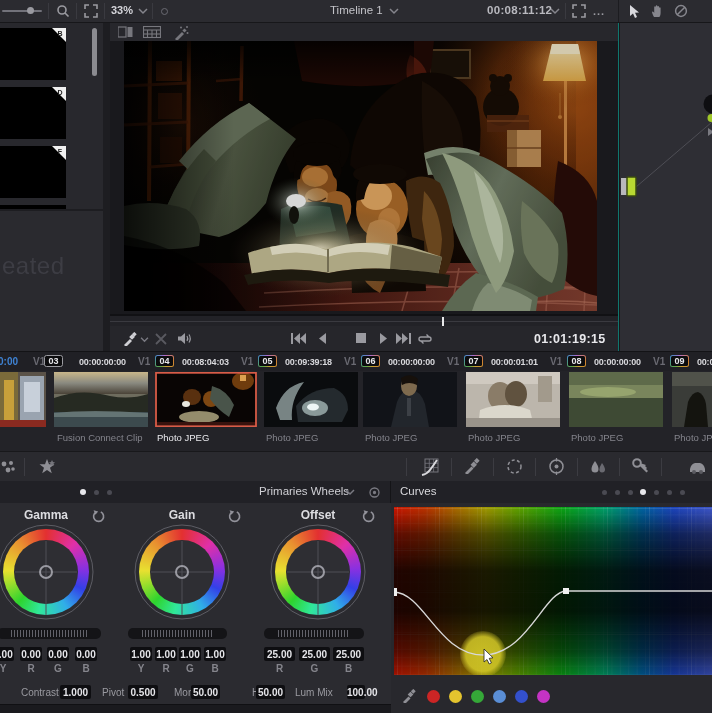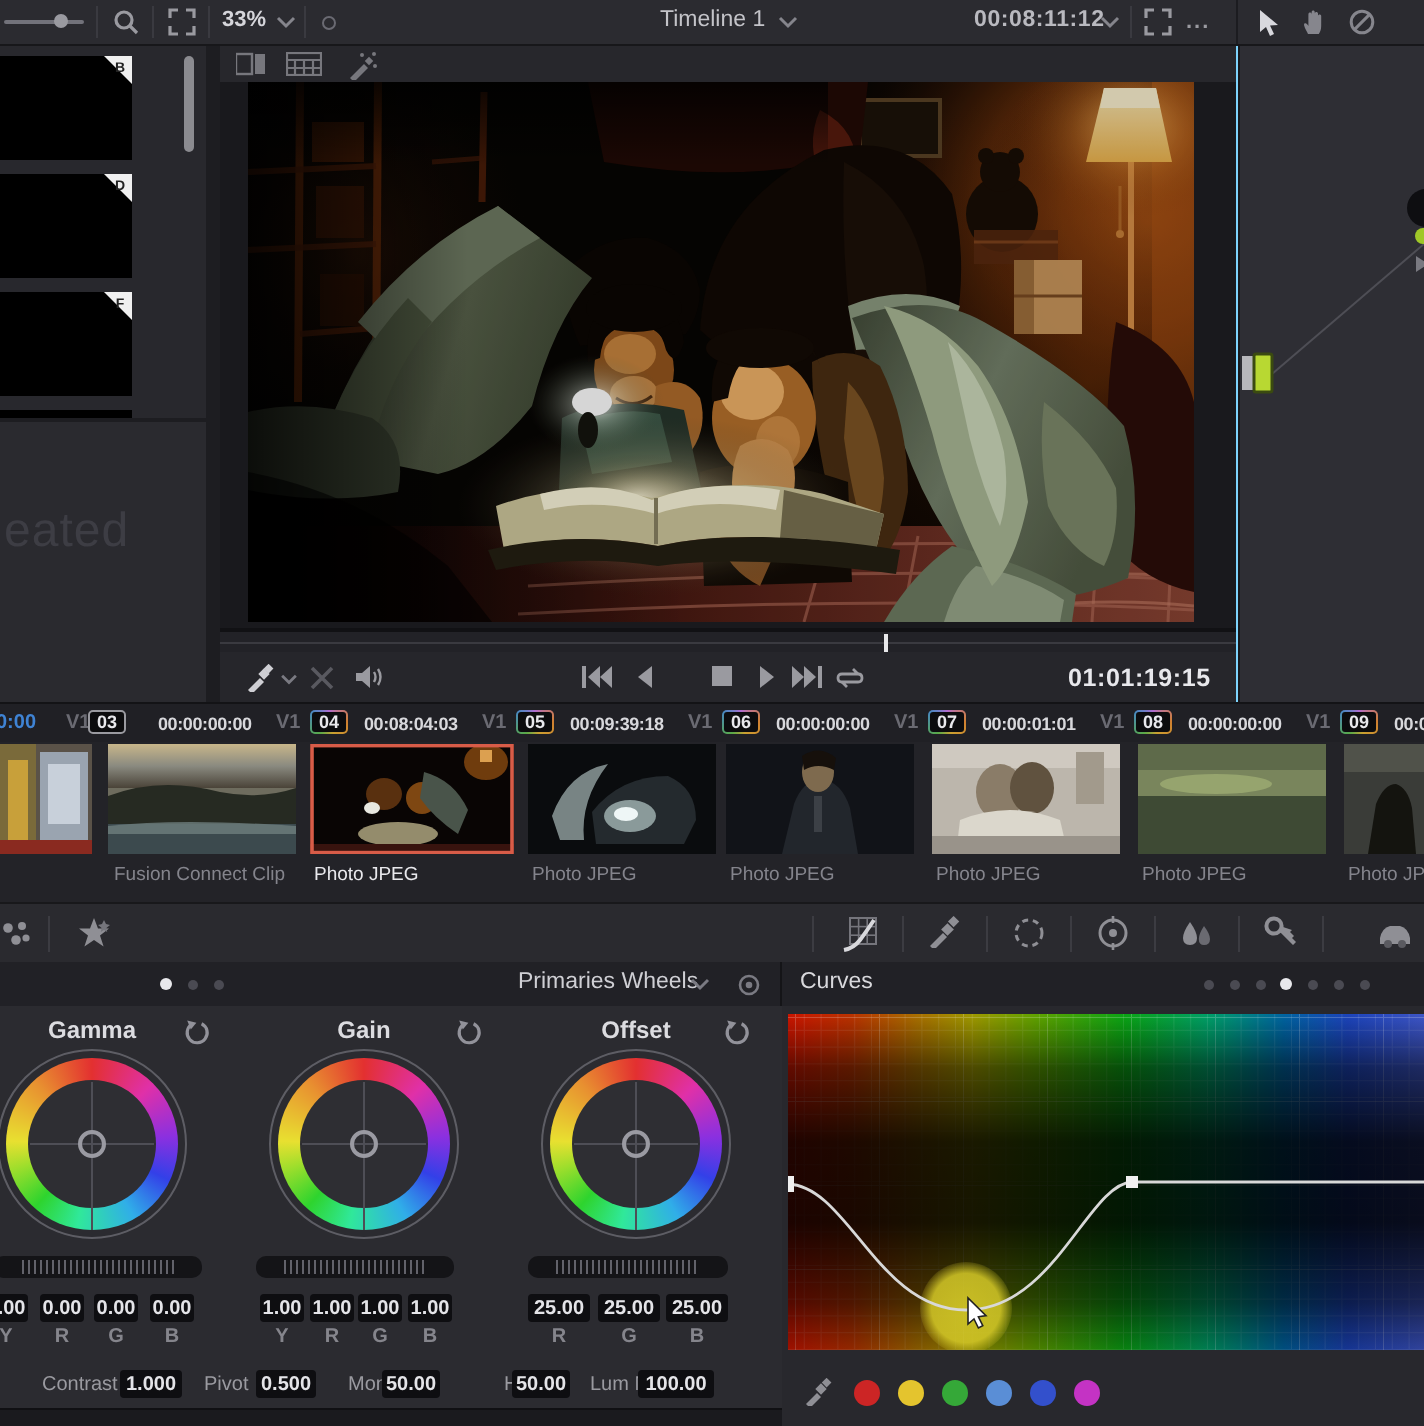--- a/index.html
+++ b/index.html
@@ -1,17 +1,17 @@
 <!DOCTYPE html>
 <html><head>
 <meta charset="utf-8">
 <style>
   html,body{margin:0;padding:0;background:#111;}
   #root{position:relative;width:712px;height:713px;overflow:hidden;
-        font-family:"Liberation Sans",sans-serif;background:#7dd3fc;}
+        font-family:"Liberation Sans",sans-serif;background:#0f766e;}
   .abs{position:absolute;}
   .badge{position:absolute;top:2.5px;width:17px;height:10px;border:1.5px solid #999;border-radius:2.5px;
          background:#0c0c0e;color:#e8e8ec;font-size:9px;font-weight:bold;text-align:center;line-height:10.5px;}
   .rb{border:1.5px solid transparent;background:
       linear-gradient(#0c0c0e,#0c0c0e) padding-box,
       conic-gradient(#b06ad0,#d08030 90deg,#caa030 160deg,#58a848 220deg,#4888c0 300deg,#b06ad0) border-box;}
   .tc{position:absolute;top:4.5px;font-size:9px;font-weight:bold;color:#d8d8dc;letter-spacing:-0.2px;}
   .clbl{position:absolute;top:80px;font-size:9.5px;color:#84848c;white-space:nowrap;}
   .wtitle{position:absolute;top:5px;font-size:12px;font-weight:bold;color:#dcdce0;text-align:center;}
   .rst{position:absolute;top:7px;}
@@ -676,21 +676,21 @@
 
     <div class="plbl" style="left:21px;">Contrast</div>
     <div class="pbox" style="left:60px;width:31px;">1.000</div>
     <div class="plbl" style="left:102px;">Pivot</div>
     <div class="pbox" style="left:128px;width:30px;">0.500</div>
     <div class="plbl" style="left:174px;">Mon</div>
     <div class="pbox" style="left:191px;width:29px;">50.00</div>
     <div class="plbl" style="left:252px;">Hue</div>
     <div class="pbox" style="left:256px;width:29px;">50.00</div>
     <div class="plbl" style="left:295px;">Lum Mix</div>
-    <div class="pbox" style="left:319px;width:38px;">100.00</div>
+    <div class="pbox" style="left:347px;width:18px;">100.00</div>
     <div class="abs" style="left:0;top:201px;width:391px;height:9px;background:#1a1a1e;border-top:1px solid #101013;"></div>
   </div>
 
   <div class="abs" style="left:391px;top:503px;width:321px;height:210px;background:#28282d;">
     <svg class="abs" style="left:3px;top:4px;" width="318" height="168" viewBox="0 0 318 168">
       <defs>
         <linearGradient id="hue" x1="0" y1="0" x2="1" y2="0">
           <stop offset="0" stop-color="#cc1500"></stop>
           <stop offset="0.1" stop-color="#bb3300"></stop>
           <stop offset="0.2" stop-color="#aa6e00"></stop>

